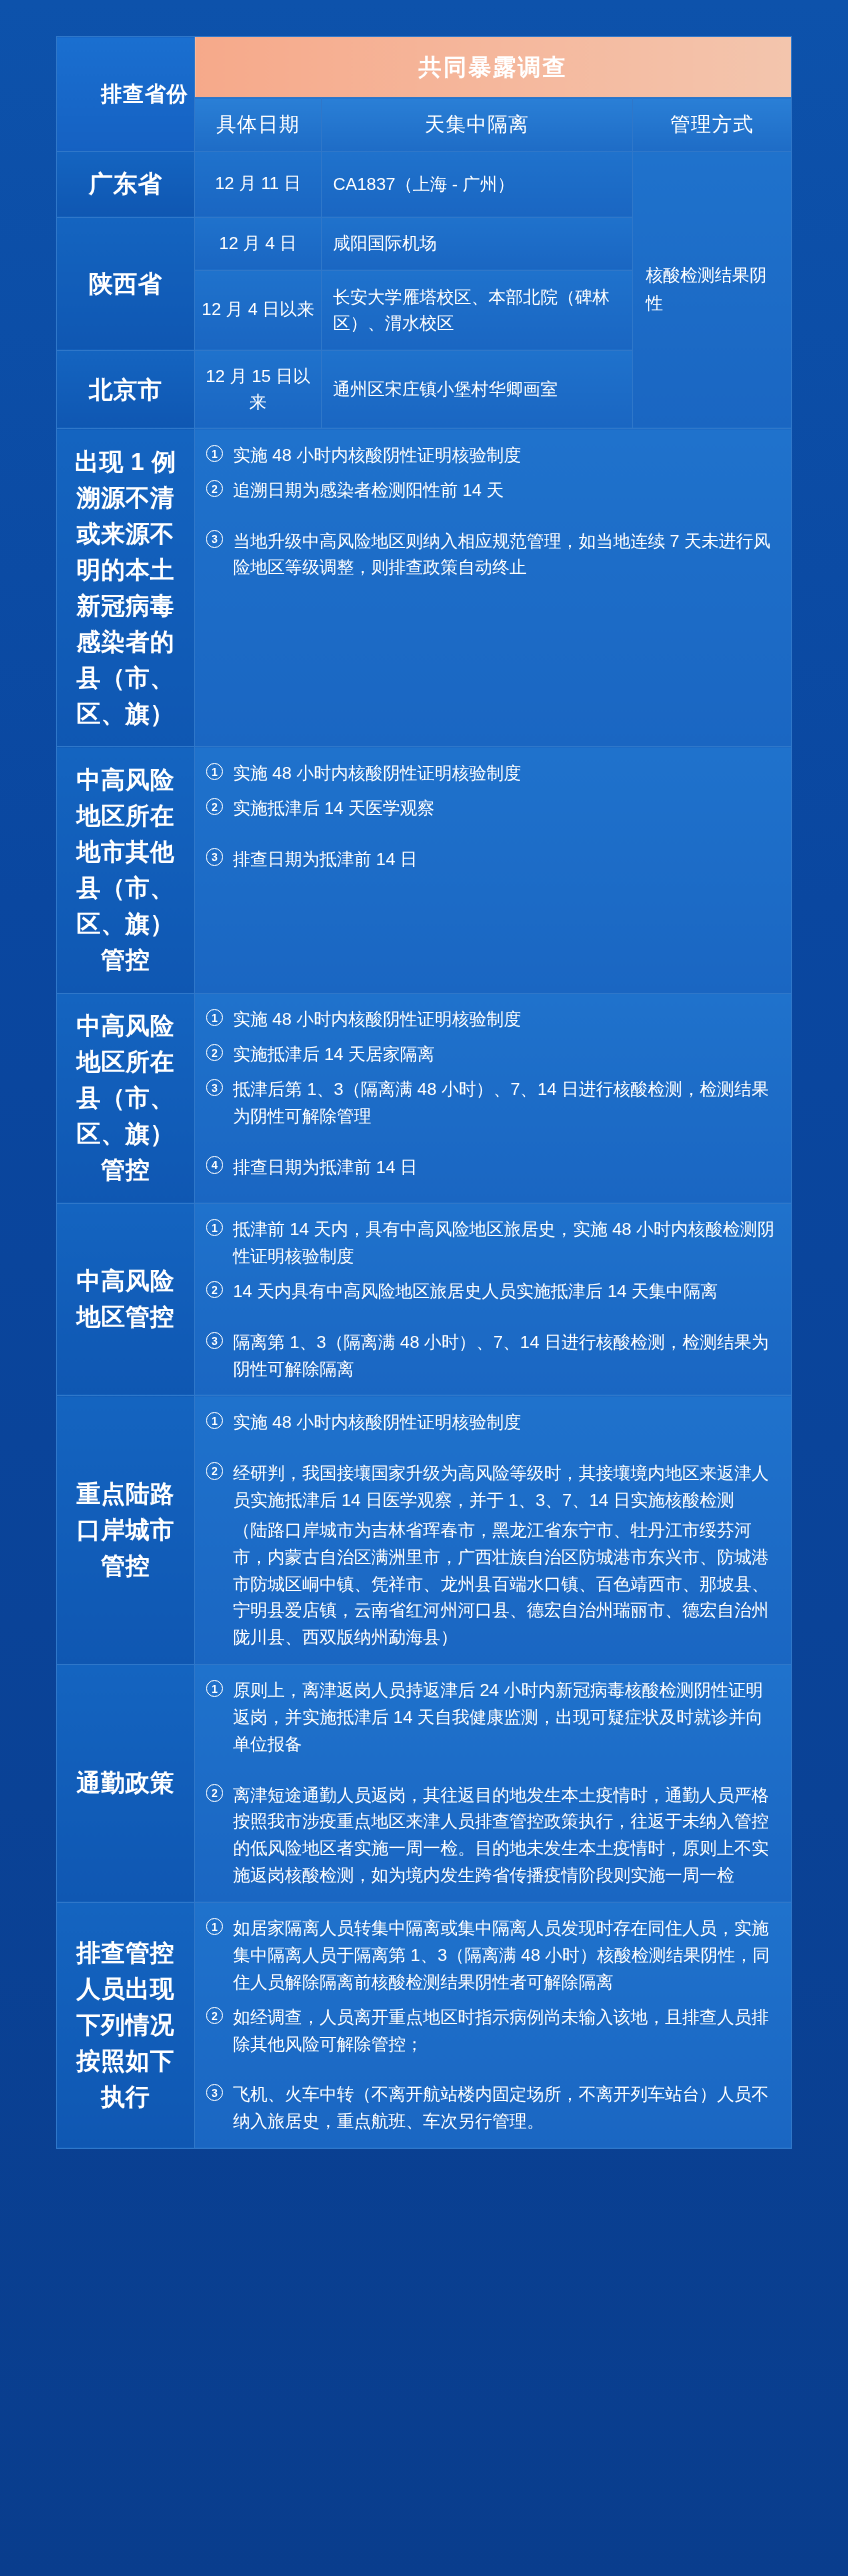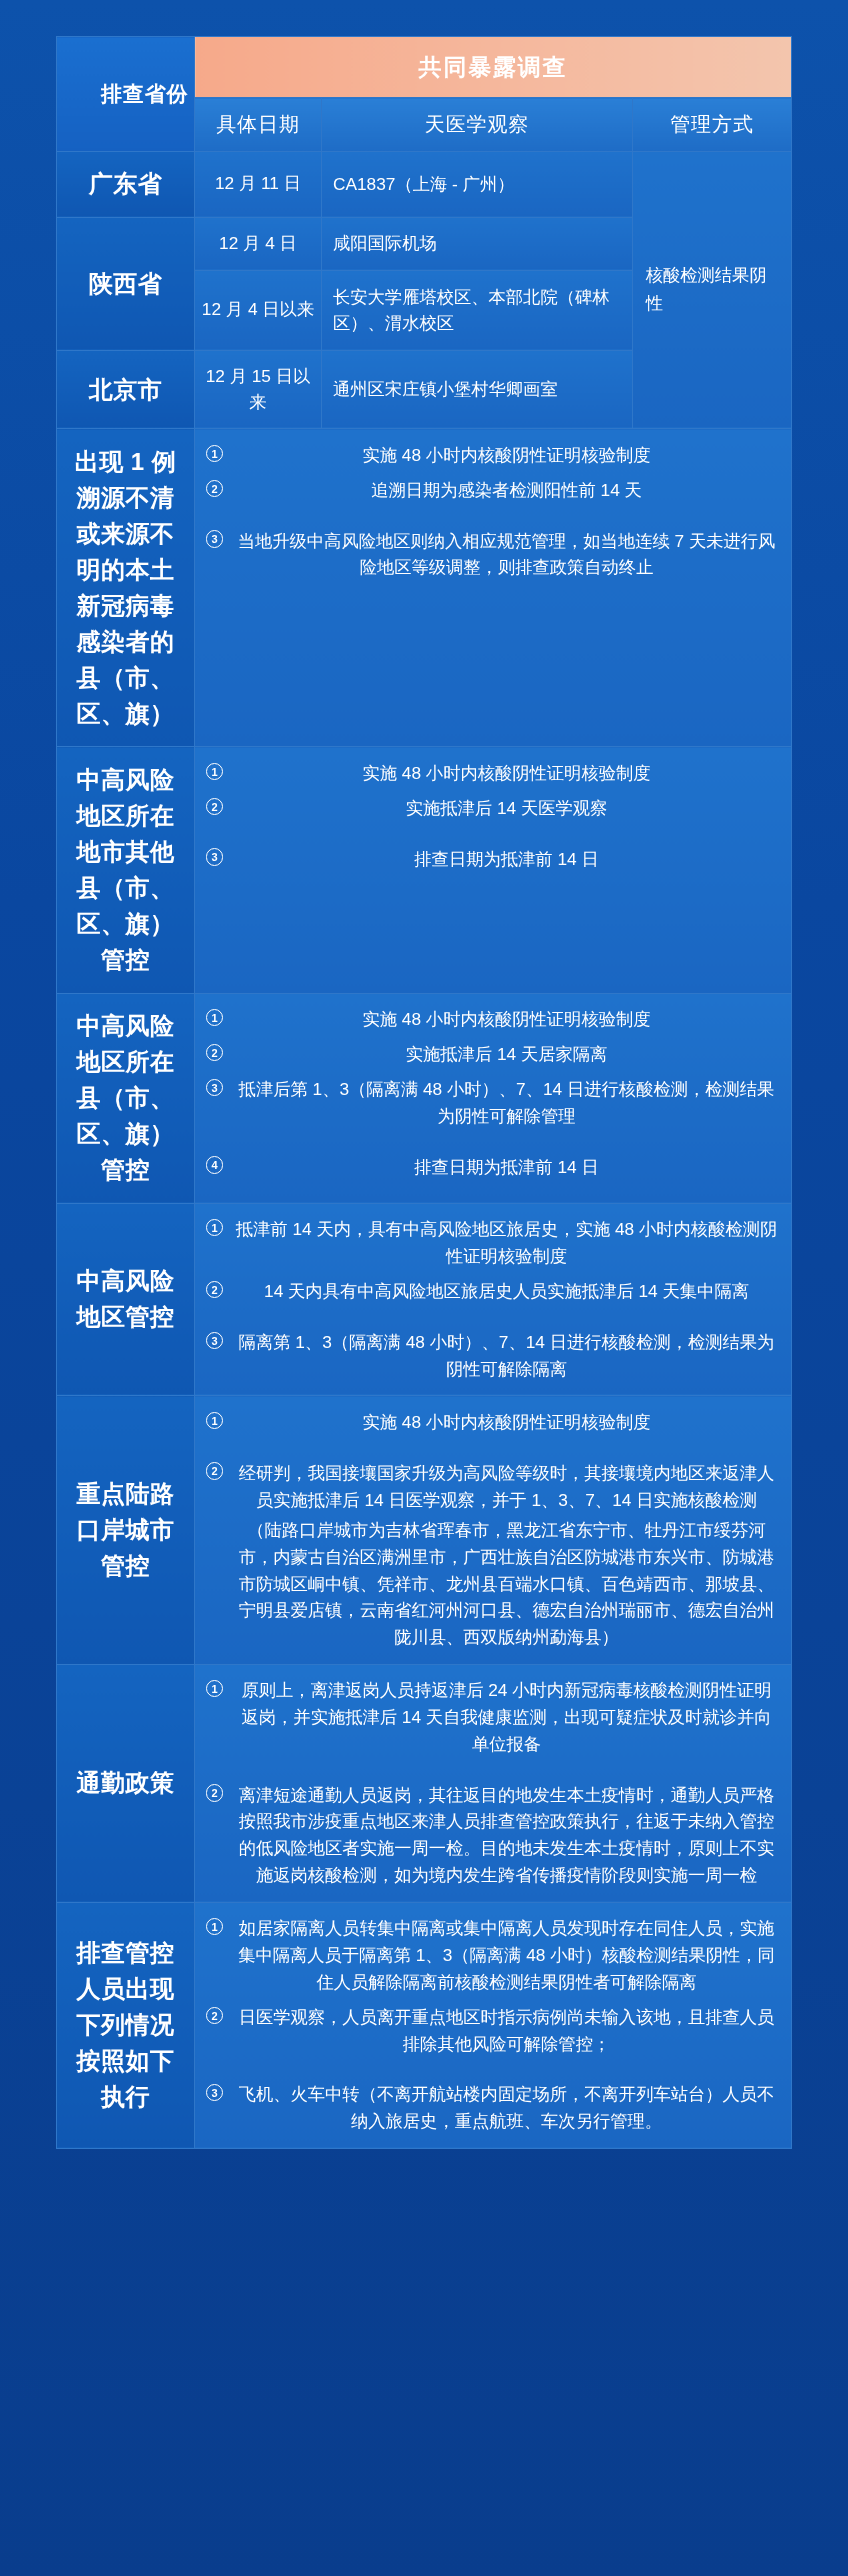--- a/index.html
+++ b/index.html
@@ -66,21 +66,21 @@
     letter-spacing:0.5px;
   }
   .cell{
     background:linear-gradient(180deg,#1f72cc 0%,#1a66c2 100%);
     color:#ffffff;
     font-size:17.3px;
     line-height:1.55;
     padding:12.7px 11px;
     vertical-align:middle;
   }
-  .cell.top{vertical-align:top;text-align:center;}
+  .cell.top{vertical-align:top;}
   .date{
     background:linear-gradient(180deg,#1f72cc 0%,#1a66c2 100%);
     color:#ffffff;
     font-size:17.3px;
     text-align:center;
     line-height:1.5;
     padding:12.7px 5.5px;
   }
   .manage{
     background:linear-gradient(180deg,#1f72cc 0%,#1a66c2 100%);
@@ -143,21 +143,21 @@
     </colgroup>
     <tbody>
 
       <tr>
         <td class="hdr-left" rowspan="2">排查省份</td>
         <td class="hdr-orange" colspan="3">共同暴露调查</td>
       </tr>
 
       <tr>
         <td class="hdr-sub">具体日期</td>
-        <td class="hdr-sub">天医学观察</td>
+        <td class="hdr-sub">天集中隔离</td>
         <td class="hdr-sub">管理方式</td>
       </tr>
 
       <tr>
         <td class="lbl">广东省</td>
         <td class="date">12 月 11 日</td>
         <td class="cell">CA1837（上海 - 广州）</td>
         <td class="manage" rowspan="4">核酸检测结果阴性</td>
       </tr>
 
@@ -244,21 +244,21 @@
             <li>离津短途通勤人员返岗，其往返目的地发生本土疫情时，通勤人员严格按照我市涉疫重点地区来津人员排查管控政策执行，往返于未纳入管控的低风险地区者实施一周一检。目的地未发生本土疫情时，原则上不实施返岗核酸检测，如为境内发生跨省传播疫情阶段则实施一周一检</li>
           </ol>
         </td>
       </tr>
 
       <tr>
         <td class="lbl">排查管控人员出现下列情况按照如下执行</td>
         <td class="cell top" colspan="3">
           <ol class="num">
             <li>如居家隔离人员转集中隔离或集中隔离人员发现时存在同住人员，实施集中隔离人员于隔离第 1、3（隔离满 48 小时）核酸检测结果阴性，同住人员解除隔离前核酸检测结果阴性者可解除隔离</li>
-            <li>日医学观察，人员离开重点地区时指示病例尚未输入该地，且排查人员排除其他风险可解除管控；</li>
+            <li>如经调查，人员离开重点地区时指示病例尚未输入该地，且排查人员排除其他风险可解除管控；</li>
             <li>飞机、火车中转（不离开航站楼内固定场所，不离开列车站台）人员不纳入旅居史，重点航班、车次另行管理。</li>
           </ol>
         </td>
       </tr>
     </tbody>
   </table>
 </div>
 
 
 </body></html>

